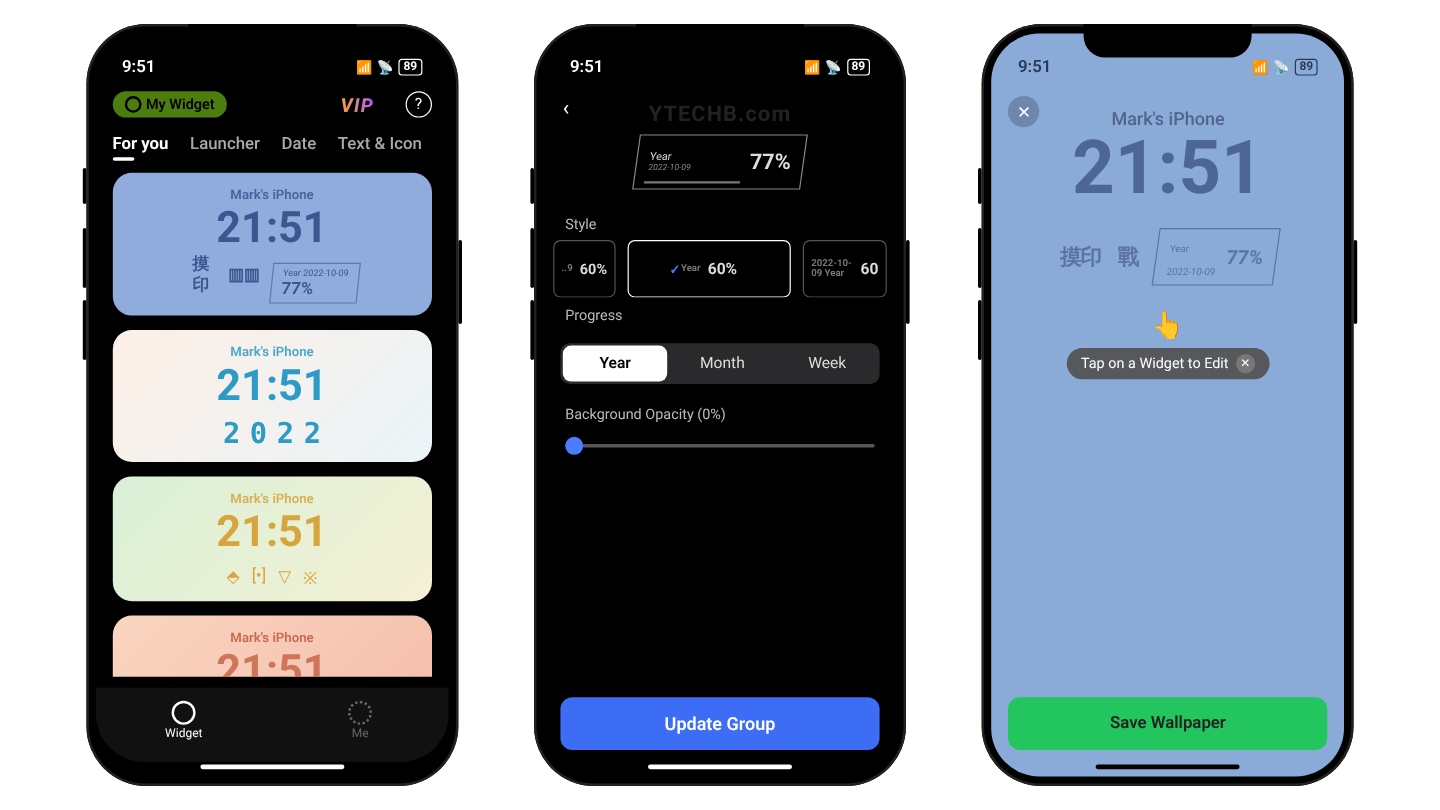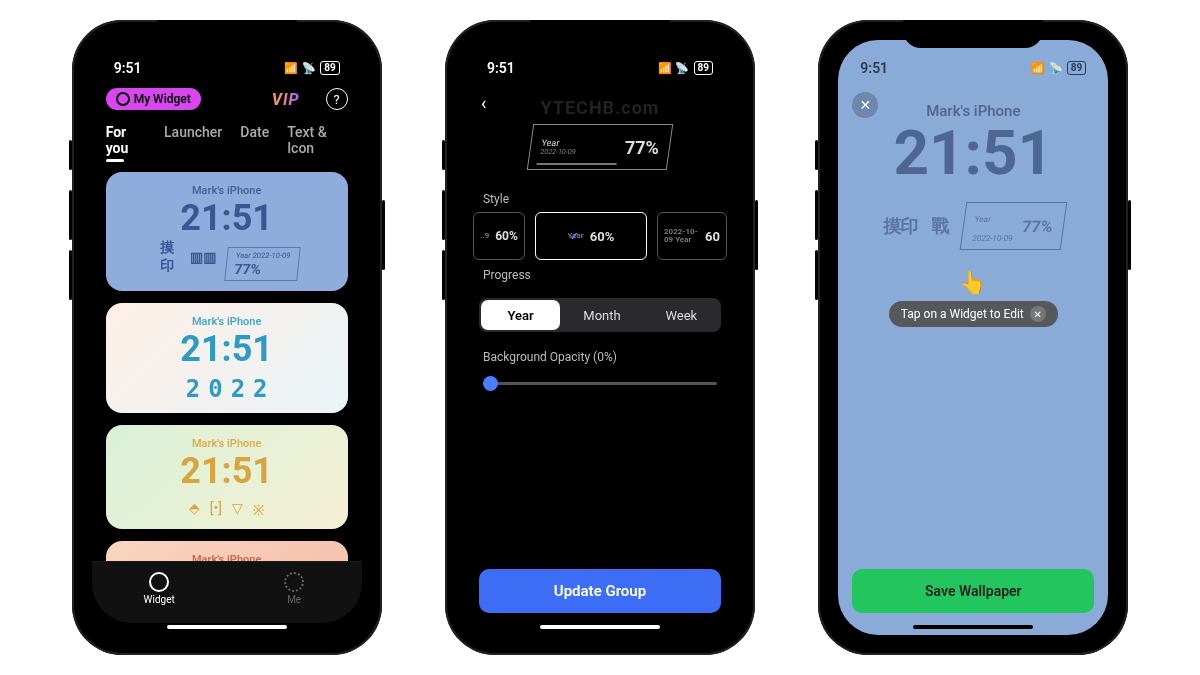--- a/index.html
+++ b/index.html
@@ -11,21 +11,21 @@
     display: flex;
     justify-content: space-around;
     align-items: center;
     padding: 20px 40px;
   }
   .phone {
     width: 310px;
     height: 635px;
     background: #000;
     border-radius: 50px;
-    padding: 20px;
+    padding: 8px;
     position: relative;
     box-shadow: inset 0 0 0 2px #222;
   }
   .screen {
     width: 100%;
     height: 100%;
     border-radius: 40px;
     overflow: hidden;
     position: relative;
   }
@@ -67,21 +67,21 @@
   .hi-light { background:#fff; }
   .hi-dark  { background:#000; }
 
   
   .screenA { background:#000; color:#fff; }
   .topbarA {
     padding: 48px 14px 4px;
     display:flex; justify-content:space-between; align-items:center;
   }
   .chipA {
-    background:#d946ef; color:#000;
+    background:#4d7c0f; color:#000;
     border-radius: 14px; padding:4px 10px;
     font-size:12px; font-weight:600;
     display:flex; align-items:center; gap:4px;
   }
   .chipA::before { content:""; width:10px;height:10px;border:2px solid #000;border-radius:50%; }
   .rightA { display:flex; align-items:center; gap:26px; }
   .vip { font-size:16px; font-weight:800; font-style:italic; letter-spacing:1px;
          background: linear-gradient(90deg,#f7a23b,#b45bff); -webkit-background-clip:text; color:transparent;}
   .help { width:22px;height:22px;border:1.5px solid #fff;border-radius:50%;
           display:flex;align-items:center;justify-content:center;font-size:13px;}

